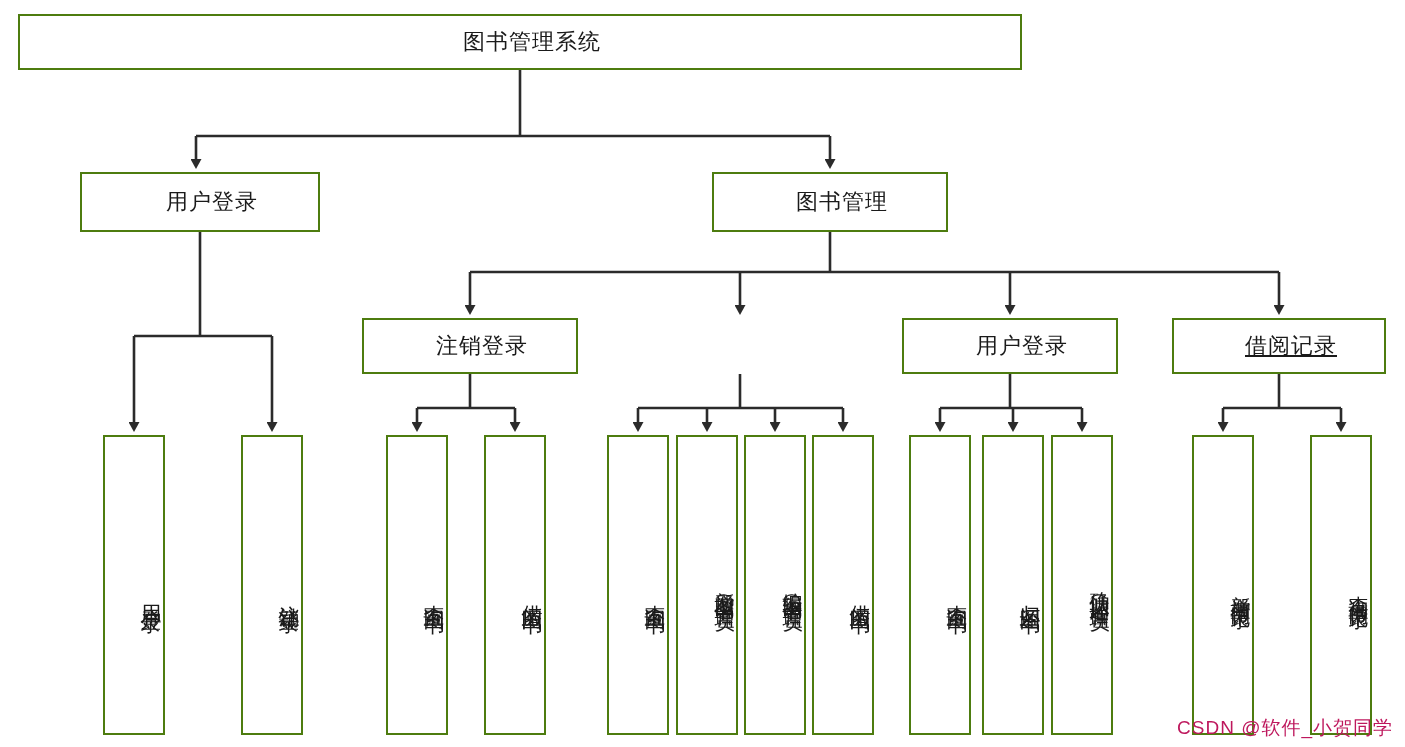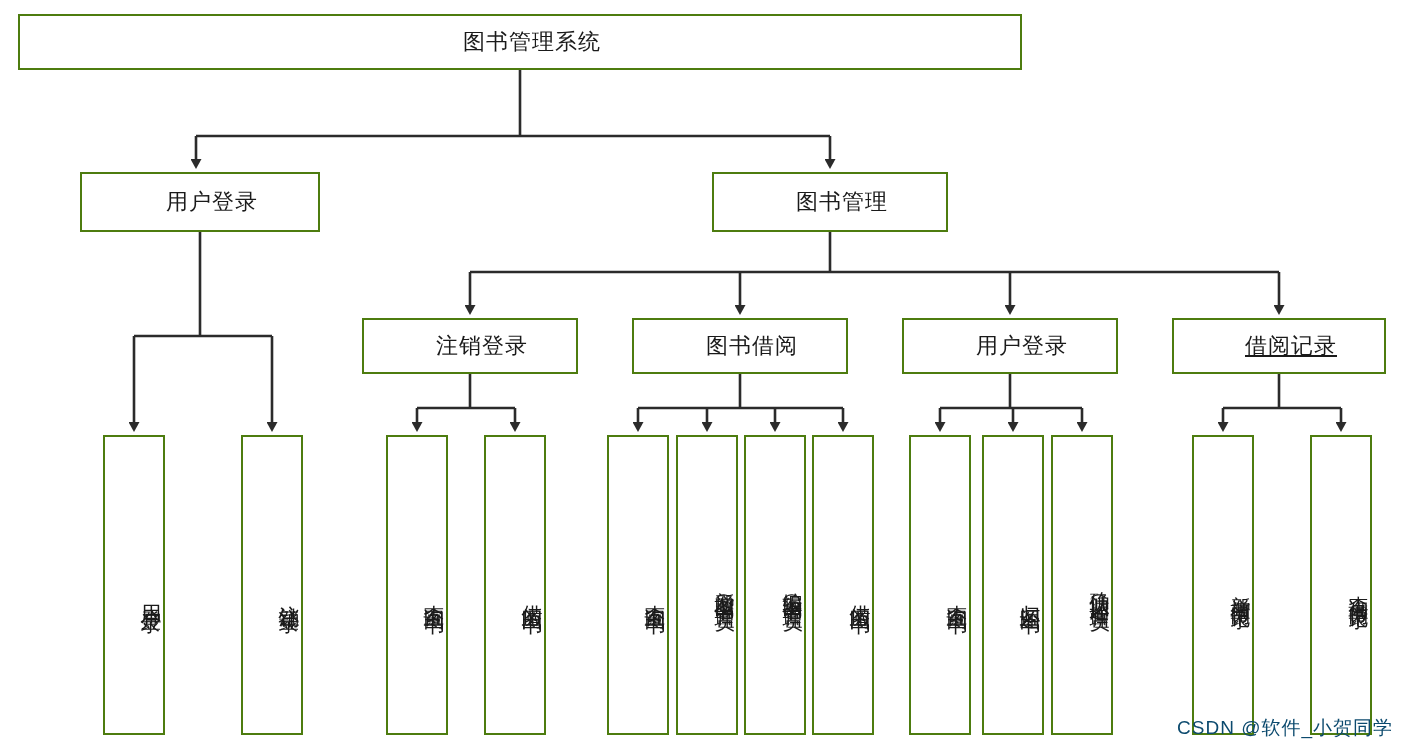--- a/index.html
+++ b/index.html
@@ -49,21 +49,21 @@
   .node.vert.tall-text{ font-size:20px; padding-top:8px;}
   svg.links{
     position:absolute;left:0;top:0;width:1405px;height:747px;
     z-index:1;pointer-events:none;
   }
   .watermark{
     position:absolute;
     right:12px;
     bottom:6px;
     font-size:19px;
-    color:#0c4a6e;
+    color:#be185d;
     letter-spacing:1px;
     z-index:10;
     white-space:nowrap;
   }
 </style>
 </head>
 <body>
 
 <div id="diagram">
 
@@ -124,23 +124,20 @@
   <div class="node horiz" style="left:80px;top:172px;width:240px;height:60px;">
     <span>用户登录</span>
   </div>
   <div class="node horiz" style="left:712px;top:172px;width:236px;height:60px;">
     <span>图书管理</span>
   </div>
 
   <div class="node horiz" style="left:362px;top:318px;width:216px;height:56px;">
     <span>注销登录</span>
   </div>
-  <div class="node horiz" style="left:632px;top:318px;width:216px;height:56px;">
-    <span>图书借阅</span>
-  </div>
   <div class="node horiz" style="left:902px;top:318px;width:216px;height:56px;">
     <span>用户登录</span>
   </div>
   <div class="node horiz" style="left:1172px;top:318px;width:214px;height:56px;text-decoration:underline;">
     <span>借阅记录</span>
   </div>
 
   <div class="node vert" style="left:103px;top:435px;width:62px;height:300px;">
     <span class="vtext">用户登录</span>
   </div>

